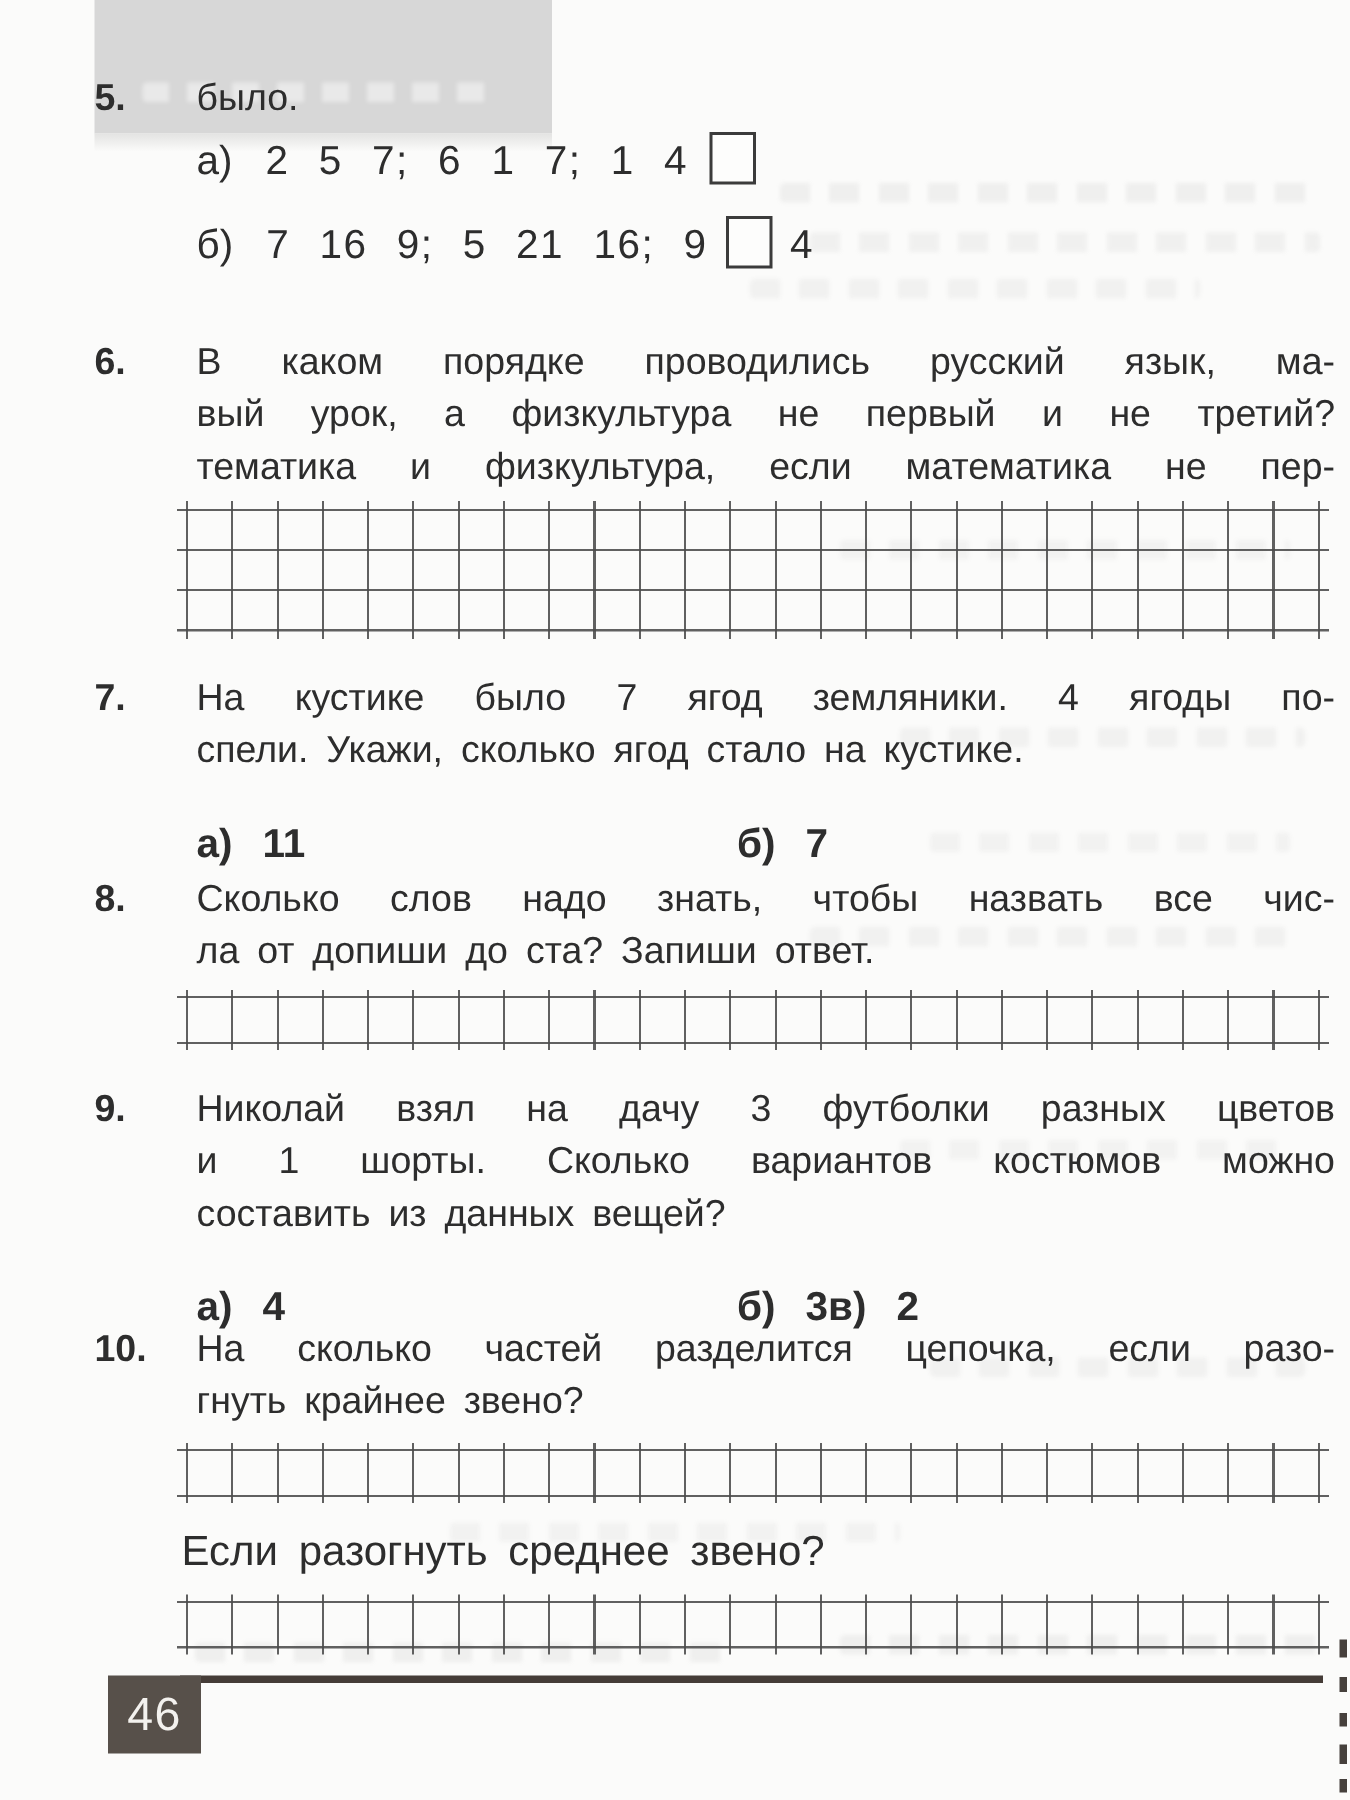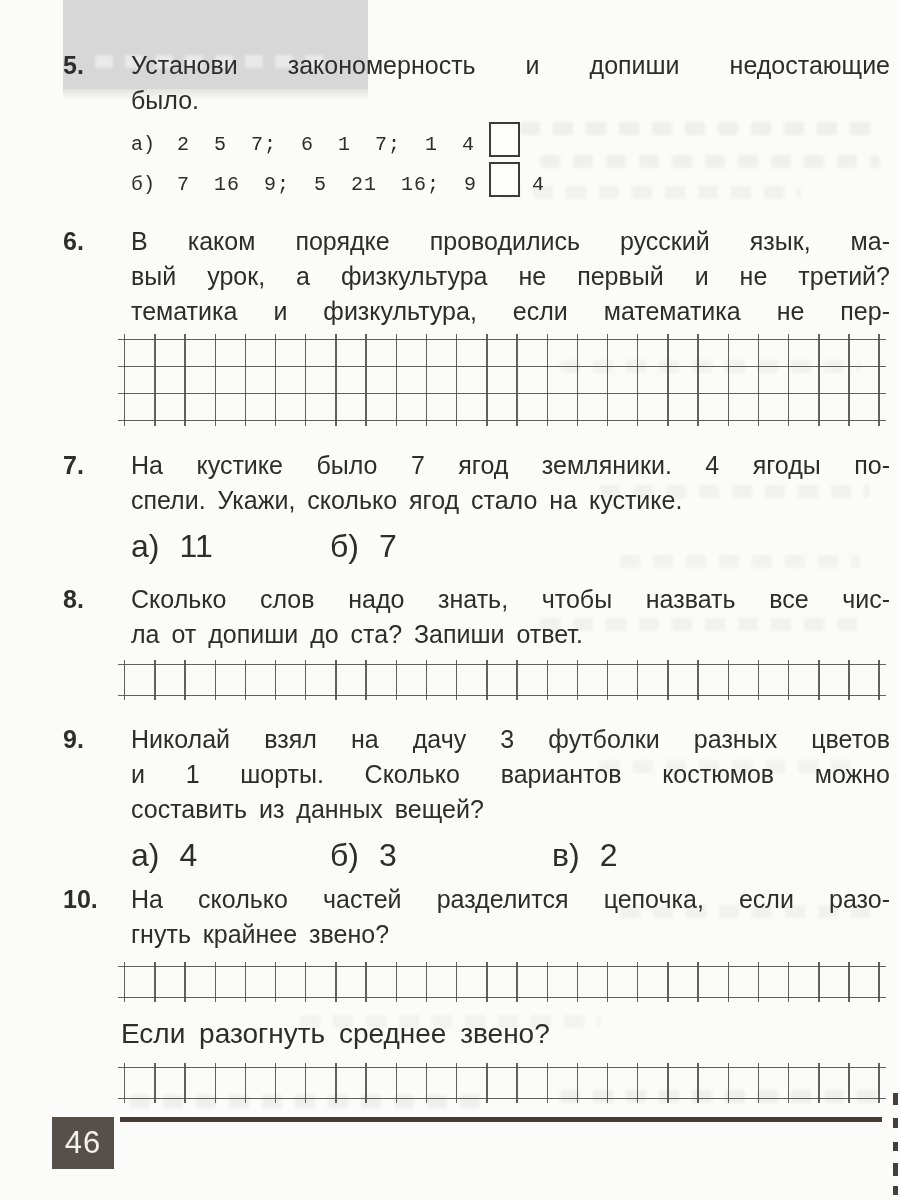--- a/index.html
+++ b/index.html
@@ -21,52 +21,52 @@
   .edge-tick { position:absolute; left:893px; width:5px; background:#46403c; }
 
   
   .prob { position:absolute; left:63px; width:827px; display:flex; }
   .pnum { flex:none; width:68px; font-size:25px; line-height:35px; font-weight:bold; }
   .pbody { flex:none; width:759px; }
   .tline { font-size:25px; line-height:35px; height:35px; word-spacing:5px; white-space:nowrap; }
   .tline.just { text-align:justify; text-align-last:justify; white-space:normal; }
 
   
-  .seqrow { margin-top:4px; height:40px; line-height:40px; font-size:20px; white-space:nowrap;font-family:Liberation Mono, monospace; }
-  .seqrow.b { margin-top:0; }
+  .seqrow { margin-top:4px; height:40px; line-height:40px; font-size:27px; white-space:nowrap; }
+  .seqrow.b { margin-top:16px; }
   .seqlabel { margin-right:22px; }
   .seqtext { word-spacing:11px; letter-spacing:1px; }
   .ansbox { display:inline-block; width:27px; height:31px; border:2.5px solid #3b3b3b;
             vertical-align:-7px; margin-left:14px; background:#fdfdfc; }
   .ansbox.mid { margin:0 12px; }
 
   
-  .optrow { margin-top:8px; height:40px; display:flex; font-size:32px; line-height:40px; }
+  .optrow { margin-top:24px; height:40px; display:flex; font-size:27px; line-height:40px;font-weight:bold; }
   .opt { white-space:nowrap; }
-  .opt.o1 { width:199px; } .opt.o2 { width:222px; } .opt.o3 { flex:1; }
+  .opt.o1 { width:199px; } .opt.o2 { width:222px;text-align:right; } .opt.o3 { flex:1; }
   .olabel { margin-right:20px; }
 
   
   .agrid { position:relative; margin-left:-13px; width:768px; }
   .agrid .vl { position:absolute; left:6px; right:6px; top:1px; bottom:1px;
     background-image:repeating-linear-gradient(to right, rgba(75,75,75,.88) 0 1.4px, rgba(0,0,0,0) 1.4px 30.18px); }
   .agrid .hl { position:absolute; left:0; right:0; top:6px; bottom:6px; }
   .agrid.rows3 { height:94px; margin-top:4px; }
   .agrid.rows3 .hl {
     background-image:repeating-linear-gradient(to bottom, rgba(75,75,75,.88) 0 1.4px, rgba(0,0,0,0) 1.4px 26.87px); }
   .agrid.rows1 { height:44px; }
   .agrid.rows1 .vl { top:2px; bottom:2px; }
   .agrid.rows1 .hl {
     background-image:repeating-linear-gradient(to bottom, rgba(75,75,75,.88) 0 1.4px, rgba(0,0,0,0) 1.4px 30.6px); }
 
   .subline { font-size:28px; line-height:35px; height:35px; word-spacing:6px; margin:12px 0 10px -10px; white-space:nowrap; }
 
   
   .footer-rule { position:absolute; left:120px; top:1117px; width:762px; height:5px; background:#453c37; }
-  .page-badge { position:absolute; left:52px; top:1117px; width:62px; height:52px;
+  .page-badge { position:absolute; left:72px; top:1117px; width:62px; height:52px;
     background:#57504a; color:#f3f1ee; font-size:31px; line-height:52px; text-align:center;
     letter-spacing:1px; }
 </style>
 </head>
 <body>
 
 <div class="page">
 
   <div class="band"></div>
   <div class="band-fade"></div>
@@ -85,21 +85,20 @@
   <div class="ghost" style="left:560px; top:1090px; width:320px; opacity:.55;"></div>
   <div class="edge-tick" style="top:1093px; height:12px;"></div>
   <div class="edge-tick" style="top:1118px; height:10px;"></div>
   <div class="edge-tick" style="top:1142px; height:9px;"></div>
   <div class="edge-tick" style="top:1163px; height:13px;"></div>
   <div class="edge-tick" style="top:1186px; height:9px;"></div>
 
   <section class="prob" style="top:48px;">
     <div class="pnum">5.</div>
     <div class="pbody">
-      <div class="tline just">Установи закономерность и допиши недостающие</div>
       <div class="tline">было.</div>
       <div class="seqrow">
         <span class="seqlabel">а)</span><span class="seqtext">2 5 7;  6 1 7;  1 4</span><span class="ansbox"></span>
       </div>
       <div class="seqrow b">
         <span class="seqlabel">б)</span><span class="seqtext">7 16 9;  5 21 16;  9</span><span class="ansbox mid"></span><span class="seqtext">4</span>
       </div>
     </div>
   </section>
 

